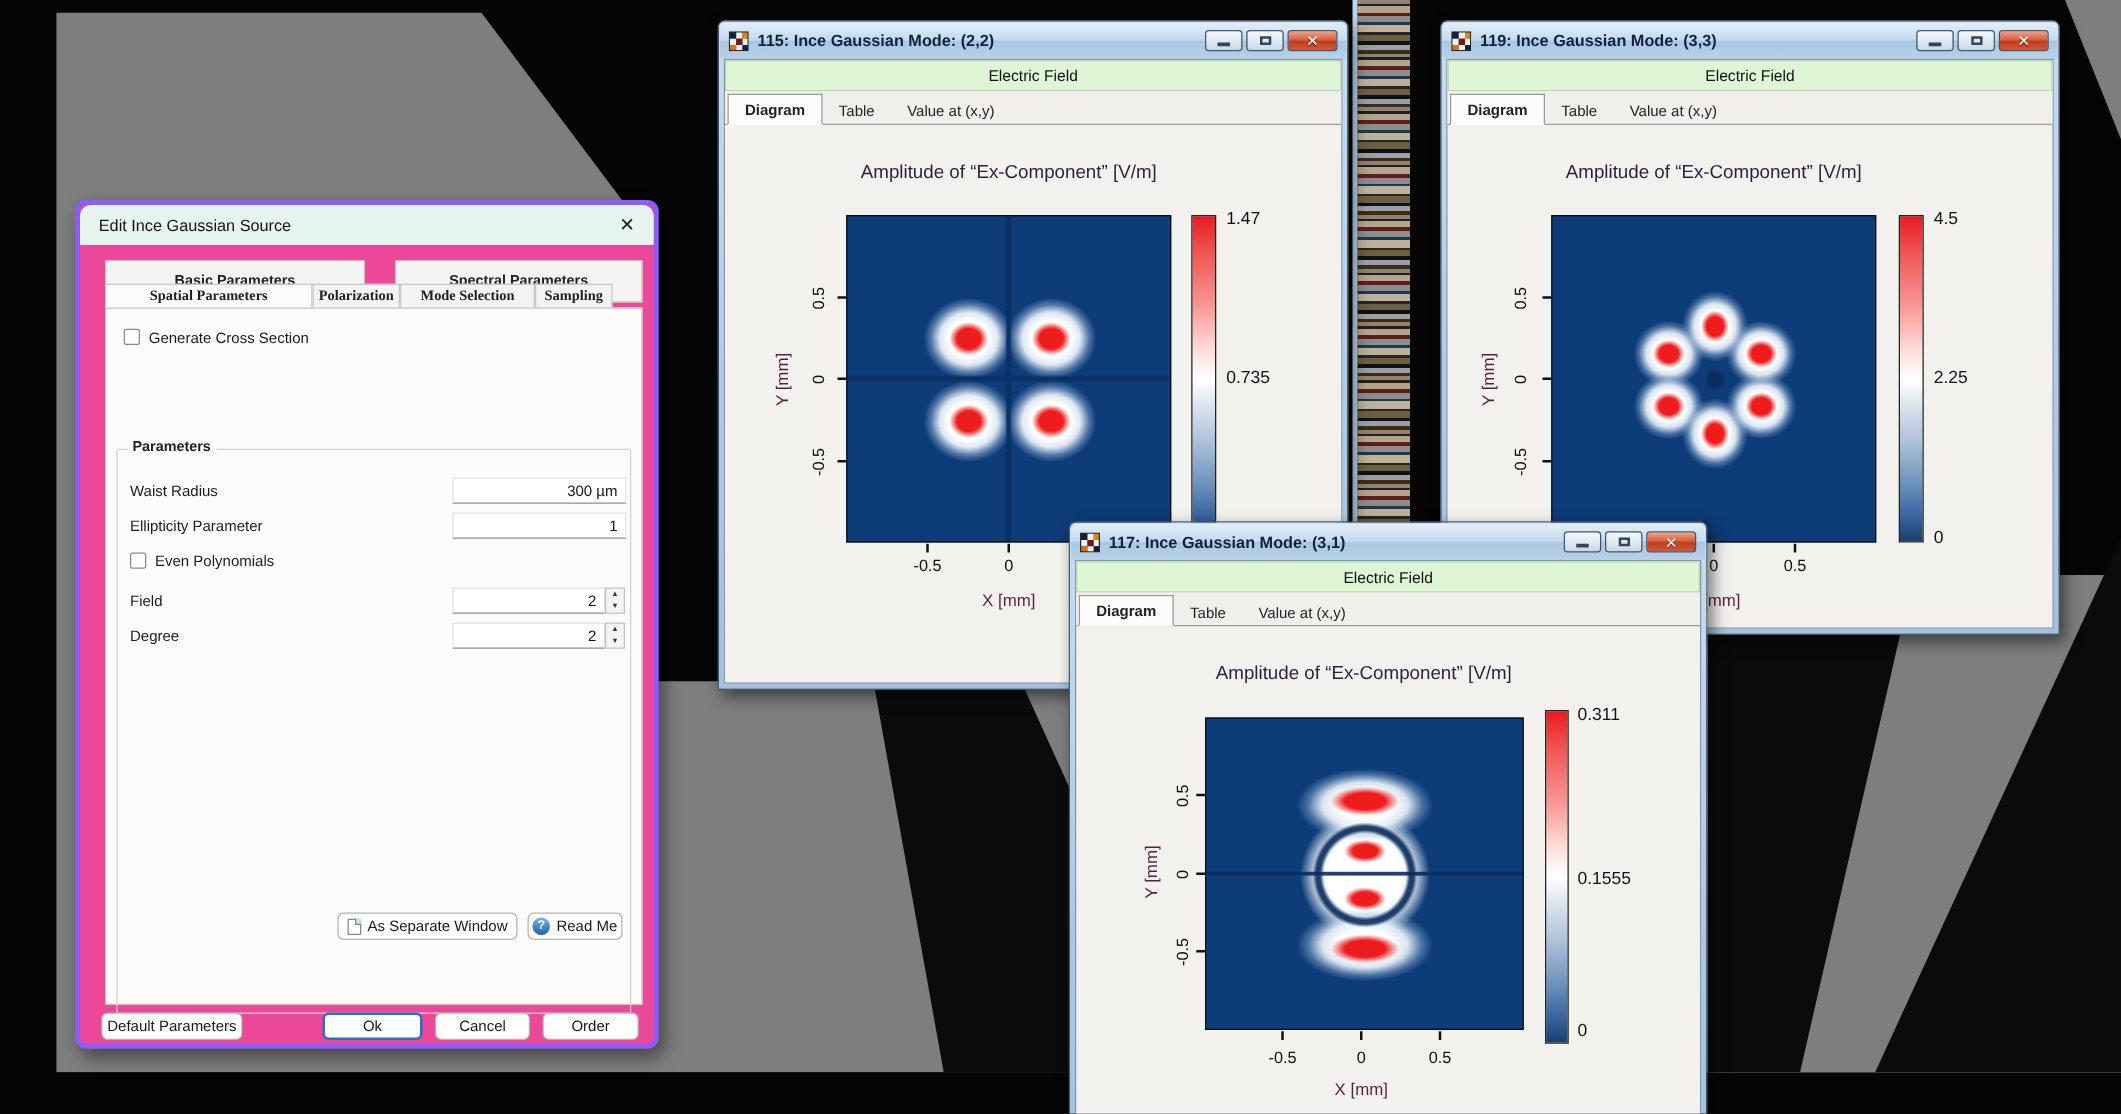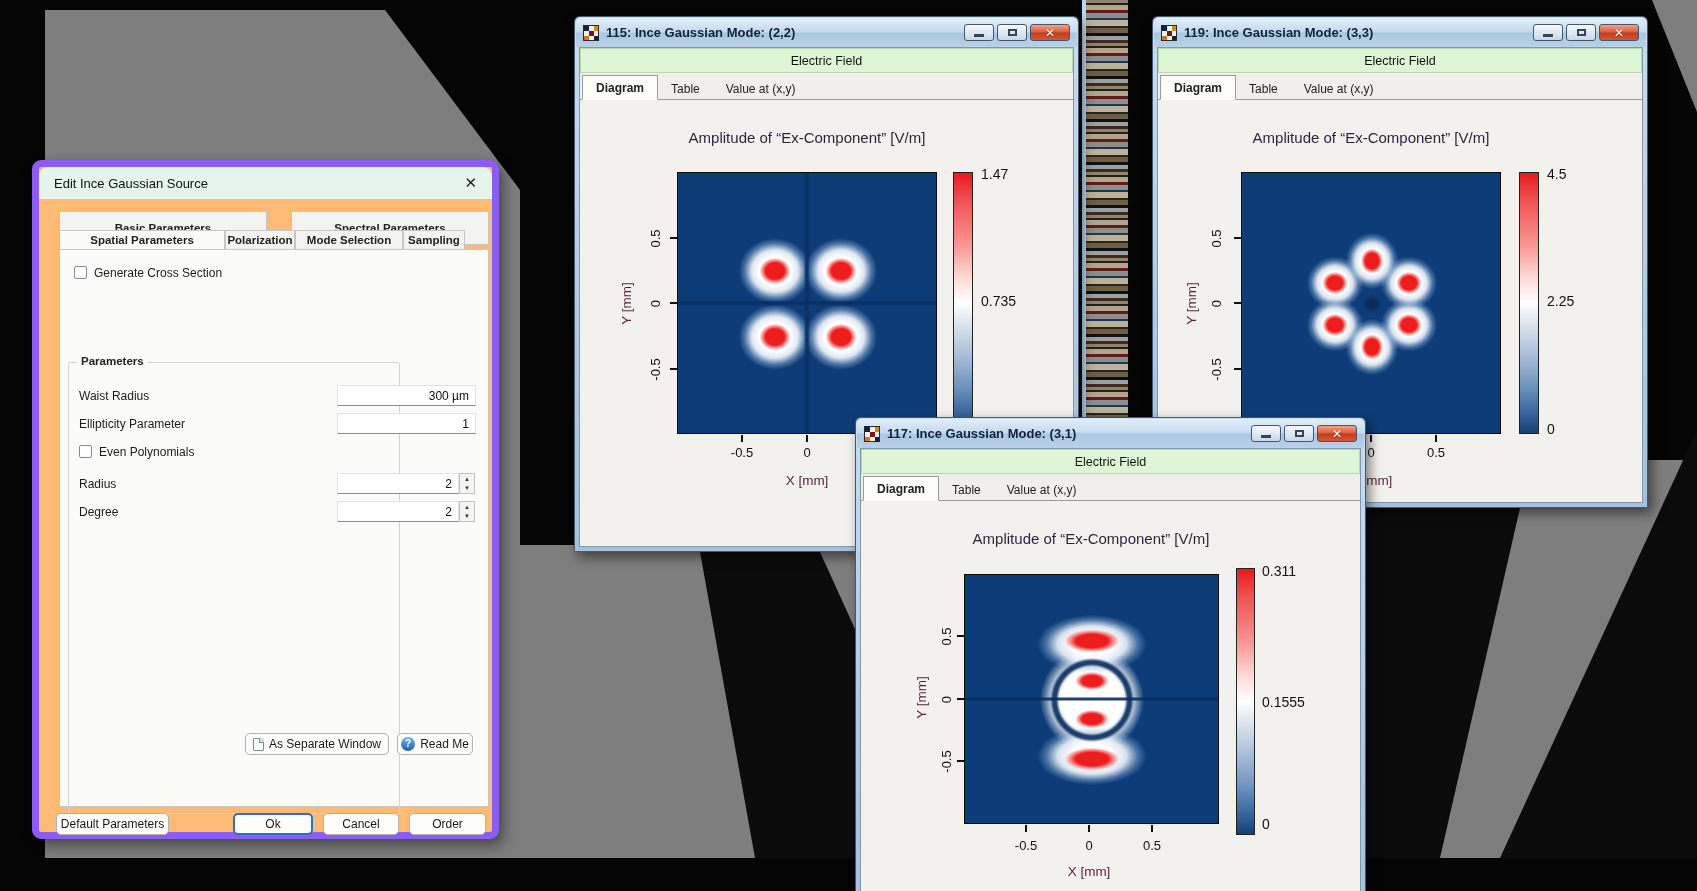--- a/index.html
+++ b/index.html
@@ -93,29 +93,29 @@
     radial-gradient(ellipse 22px 12px at 127px 106px, #ee1d1d 0 45%, rgba(238,29,29,0) 76%),
     radial-gradient(ellipse 22px 12px at 127px 144px, #ee1d1d 0 45%, rgba(238,29,29,0) 76%),
     radial-gradient(circle at 127px 125px, rgba(10,44,92,0) 33px, rgba(10,44,92,.9) 36px, rgba(10,44,92,.9) 39px, rgba(10,44,92,0) 42px),
     linear-gradient(180deg, rgba(10,44,92,0) calc(50% - 2px), rgba(10,44,92,.9) calc(50% - 1px), rgba(10,44,92,.9) calc(50% + 1px), rgba(10,44,92,0) calc(50% + 2px)),
     radial-gradient(ellipse 62px 33px at 127px 69px,  #fff 0 34%, rgba(240,246,252,.9) 55%, rgba(160,190,225,.4) 74%, rgba(13,60,120,0) 88%),
     radial-gradient(ellipse 62px 33px at 127px 181px, #fff 0 34%, rgba(240,246,252,.9) 55%, rgba(160,190,225,.4) 74%, rgba(13,60,120,0) 88%),
     radial-gradient(circle 52px at 127px 125px, #fff 0 30px, rgba(235,242,250,.85) 40px, rgba(13,60,120,0) 52px),
     #0d3c78; }
 
   
-  #dialog { position:absolute; left:32px; top:160px; width:467px; height:679px;
-    background:#fdba74; border:7px solid #8b5cf6; border-radius:9px;
+  #dialog { position:absolute; left:60px; top:160px; width:467px; height:679px;
+    background:#ec4899; border:4px solid #8b5cf6; border-radius:9px;
     box-shadow:4px 6px 14px rgba(0,0,0,.45); z-index:30; }
   .dlg-header { position:absolute; left:0; right:0; top:0; height:32px; border-radius:9px 9px 0 0;
     background:#e5f4ec; display:flex; align-items:center; padding:0 15px;
     font-size:13px; color:#111; }
   .dlg-close { margin-left:auto; font-size:15px; color:#222; }
   .dlg-tabs1 { position:absolute; left:20px; width:430px; top:44px; height:34px; display:flex;text-decoration:underline; }
-  .dlg-tabs2 { position:absolute; left:20px; width:430px; top:63px; height:20px; display:flex; }
+  .dlg-tabs2 { position:absolute; left:20px; width:430px; top:63px; height:20px; display:flex;font-family:Liberation Serif, serif; }
   .dtab { border:1px solid #c6c6c6; background:#f3f3f2; font-size:11.5px; font-weight:600; color:#222;
     display:flex; align-items:center; justify-content:center; }
   .dtab.active { background:#fbfbfa; border-bottom:1px solid #fbfbfa; }
   .dlg-panel { position:absolute; left:20px; top:82px; width:430px; height:558px;
     background:#fbfbfa; border:1px solid #c6c6c6; }
   .cbx { display:inline-block; width:13px; height:13px; border:1px solid #8a8a8a; border-radius:2px;
     background:#fff; vertical-align:-2px; margin-right:7px; }
   .cbxrow { position:absolute; font-size:12px; color:#1c1c1c; }
   .fieldset { position:absolute; border:1px solid #d2d2d0; border-radius:2px; }
   .legend { position:absolute; top:-8px; left:8px; background:#fbfbfa; padding:0 4px;
@@ -336,34 +336,34 @@
       <span class="dtab" style="width:70px;">Polarization</span>
       <span class="dtab" style="width:108px;">Mode Selection</span>
       <span class="dtab" style="width:62px;">Sampling</span>
     </div>
     <div class="dlg-panel">
       <div class="cbxrow" style="left:14px;top:16px;">
         <span class="cbx"></span><span>Generate Cross Section</span>
       </div>
 
 
-      <div class="fieldset" style="left:8px;top:112px;width:332px;height:452px;">
+      <div class="fieldset" style="left:8px;top:112px;width:412px;height:452px;">
         <span class="legend">Parameters</span>
 
         <span class="flabel" style="left:10px;top:26px;">Waist Radius</span>
         <input class="finput" style="left: 268px; top: 22px; width: 139px;" value="300 µm">
 
         <span class="flabel" style="left:10px;top:54px;">Ellipticity Parameter</span>
         <input class="finput" style="left: 268px; top: 50px; width: 139px;" value="1">
 
         <div class="cbxrow" style="left:10px;top:82px;">
           <span class="cbx"></span><span>Even Polynomials</span>
         </div>
 
-        <span class="flabel" style="left:10px;top:114px;">Radius</span>
+        <span class="flabel" style="left:10px;top:114px;">Field</span>
         <input class="finput" style="left: 268px; top: 110px; width: 122px;" value="2">
         <span class="spinner" style="left:390px;top:110px;">
           <span class="spin-half">▲</span>
           <span class="spin-half">▼</span>
         </span>
 
         <span class="flabel" style="left:10px;top:142px;">Degree</span>
         <input class="finput" style="left: 268px; top: 138px; width: 122px;" value="2">
         <span class="spinner" style="left:390px;top:138px;">
           <span class="spin-half">▲</span>

